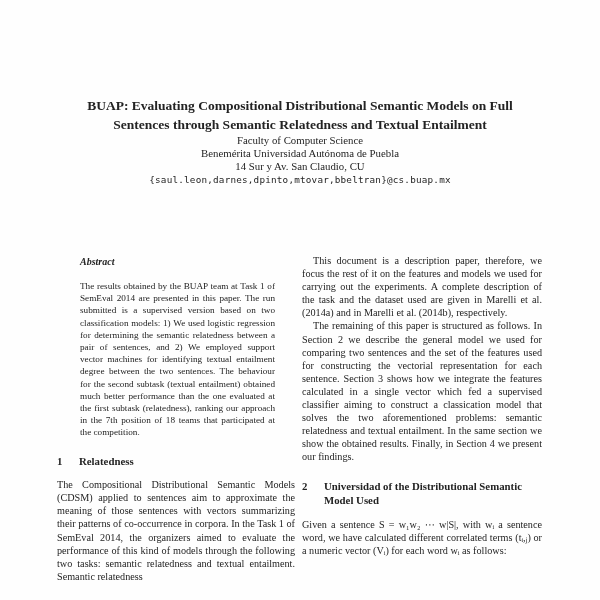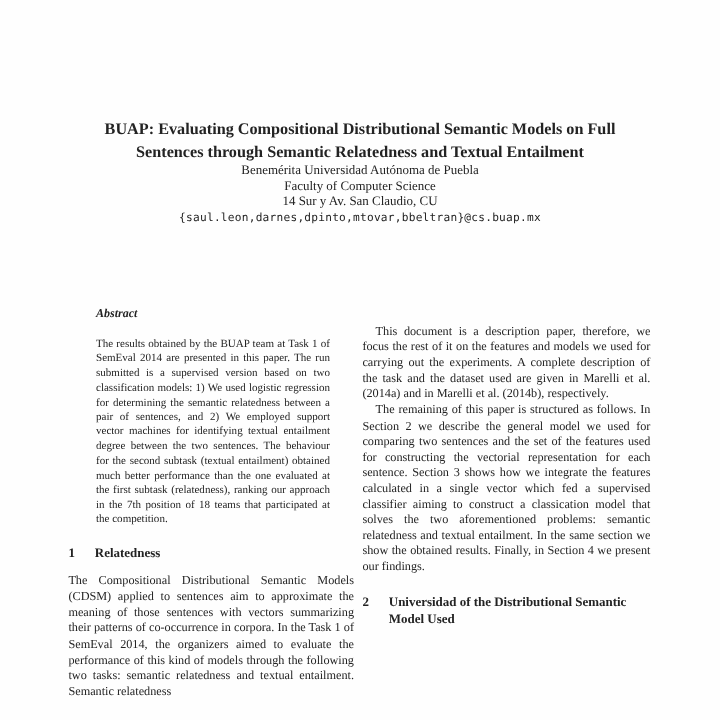--- a/index.html
+++ b/index.html
@@ -10,23 +10,22 @@
   .page {
     position: relative;
     width: 600px;
     height: 600px;
     background: #fefefe;
     overflow: hidden;
     font-family: "Liberation Serif", serif;
     color: #232323;
   }
   .titleblock {
-    padding-top: 58px;
+    padding-top: 96px;
     text-align: center;
-    margin-top: 40px;
   }
   .title {
     font-size: 13.5px;
     font-weight: bold;
     line-height: 1.42;
     margin: 0 auto;
     max-width: 452px;
   }
   .authors {
     margin-top: 25px;
@@ -43,21 +42,21 @@
     font-size: 9.3px;
     line-height: 12px;
     margin-top: 1px;
     letter-spacing: 0.2px;
   }
   .col {
     position: absolute;
     top: 256px;
   }
   .col-left  { left: 57px;  width: 238px; }
-  .col-right { left: 302px; width: 240px; top: 270px; }
+  .col-right { left: 302px; width: 240px; top: 254px; }
   .abs-head {
     font-size: 10px;
     font-weight: bold;
     text-align: left;
     margin: 0 20px 13px 23px;
     font-style: italic;
   }
   .abs-text {
     font-size: 9.2px;
     line-height: 12.2px;
@@ -82,22 +81,22 @@
   .indent { text-indent: 11px; }
 </style>
 </head>
 <body>
 
 <div class="page">
 
   <header class="titleblock">
     <h1 class="title">BUAP: Evaluating Compositional Distributional Semantic Models on Full Sentences through Semantic Relatedness and Textual Entailment</h1>
     <div>
+      <div class="affil-line">Faculty of Computer Science</div>
       <div class="affil-line">Benemérita Universidad Autónoma de Puebla</div>
-      <div class="affil-line">Faculty of Computer Science</div>
       <div class="affil-line">14 Sur y Av. San Claudio, CU</div>
     </div>
     <div class="email">{saul.leon,darnes,dpinto,mtovar,bbeltran}@cs.buap.mx</div>
   </header>
 
   <section class="col col-left">
     <h2 class="abs-head">Abstract</h2>
     <p class="abs-text">The results obtained by the BUAP team at Task 1 of SemEval 2014 are presented in this paper. The run submitted is a supervised version based on two classification models: 1) We used logistic regression for determining the semantic relatedness between a pair of sentences, and 2) We employed support vector machines for identifying textual entailment degree between the two sentences. The behaviour for the second subtask (textual entailment) obtained much better performance than the one evaluated at the first subtask (relatedness), ranking our approach in the 7th position of 18 teams that participated at the competition.</p>
     <div class="sec-head">
       <span class="num">1</span>
@@ -106,15 +105,16 @@
     <p class="body">The Compositional Distributional Semantic Models (CDSM) applied to sentences aim to approximate the meaning of those sentences with vectors summarizing their patterns of co-occurrence in corpora. In the Task 1 of SemEval 2014, the organizers aimed to evaluate the performance of this kind of models through the following two tasks: semantic relatedness and textual entailment. Semantic relatedness</p>
   </section>
 
   <section class="col col-right">
     <p class="body indent">This document is a description paper, therefore, we focus the rest of it on the features and models we used for carrying out the experiments. A complete description of the task and the dataset used are given in Marelli et al. (2014a) and in Marelli et al. (2014b), respectively.</p>
     <p class="body indent">The remaining of this paper is structured as follows. In Section 2 we describe the general model we used for comparing two sentences and the set of the features used for constructing the vectorial representation for each sentence. Section 3 shows how we integrate the features calculated in a single vector which fed a supervised classifier aiming to construct a classication model that solves the two aforementioned problems: semantic relatedness and textual entailment. In the same section we show the obtained results. Finally, in Section 4 we present our findings.</p>
     <div class="sec-head">
       <span class="num">2</span>
       <span class="t">Universidad of the Distributional Semantic Model Used</span>
     </div>
+    <p class="body">Given a sentence S = w₁w₂ ⋯ w|S|, with wᵢ a sentence word, we have calculated different correlated terms (tᵢ,ⱼ) or a numeric vector (Vᵢ) for each word wᵢ as follows:</p>
   </section>
 
 </div>
 
 </body></html>

